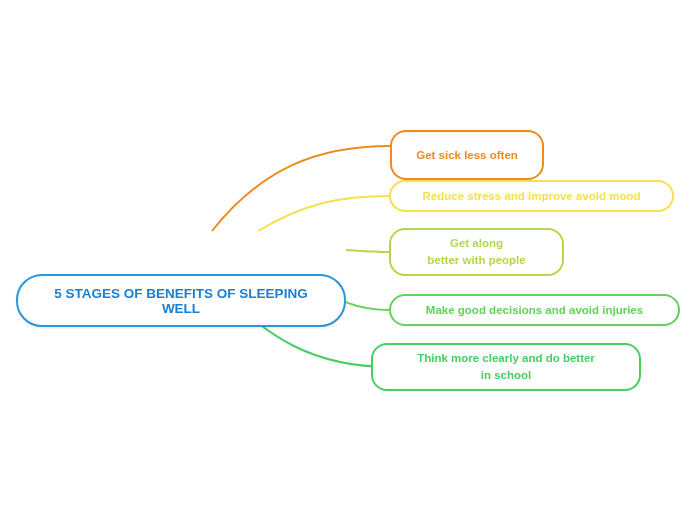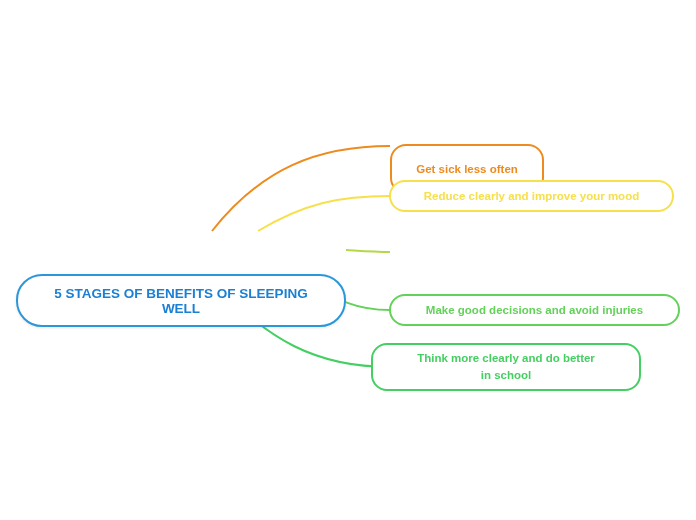--- a/index.html
+++ b/index.html
@@ -48,21 +48,21 @@
   }
   .branch-node {
     border-radius: 16px;
     font-size: 11.5px;
     padding: 4px 12px;
     line-height: 1.45;
   }
   .node-label {
     white-space: pre-line;
   }
-  .branch-1 { left: 390px; top: 144px; width: 154px; height: 50px; }
+  .branch-1 { left: 390px; top: 130px; width: 154px; height: 50px; }
   .branch-2 { left: 389px; top: 180px; width: 285px; height: 32px; }
   .branch-3 { left: 389px; top: 228px; width: 175px; height: 48px; }
   .branch-4 { left: 389px; top: 294px; width: 291px; height: 32px; }
   .branch-5 { left: 371px; top: 343px; width: 270px; height: 48px; }
 </style>
 </head>
 <body>
 
 <div class="canvas">
 
@@ -76,23 +76,27 @@
 
   <div class="node root-node" style="border-color: rgb(43, 151, 218); color: rgb(27, 128, 212);">
     <span class="node-label">5 STAGES OF BENEFITS OF SLEEPING WELL</span>
   </div>
 
   <div class="node branch-node branch-1" style="border-color: rgb(238, 139, 30); color: rgb(238, 139, 30);">
     <span class="node-label">Get sick less often</span>
   </div>
 
   <div class="node branch-node branch-2" style="border-color: rgb(246, 224, 75); color: rgb(246, 224, 75);">
-    <span class="node-label">Reduce clearly and improve your mood</span>
+    <span class="node-label">Reduce stress and improve avoid mood</span>
   </div>
 
+  <div class="node branch-node branch-3" style="border-color: rgb(179, 216, 74); color: rgb(179, 216, 74);">
+    <span class="node-label">Get along
+better with people</span>
+  </div>
 
   <div class="node branch-node branch-4" style="border-color: rgb(99, 209, 90); color: rgb(99, 209, 90);">
     <span class="node-label">Make good decisions and avoid injuries</span>
   </div>
 
   <div class="node branch-node branch-5" style="border-color: rgb(69, 207, 98); color: rgb(69, 207, 98);">
     <span class="node-label">Think more clearly and do better
 in school</span>
   </div>
 

